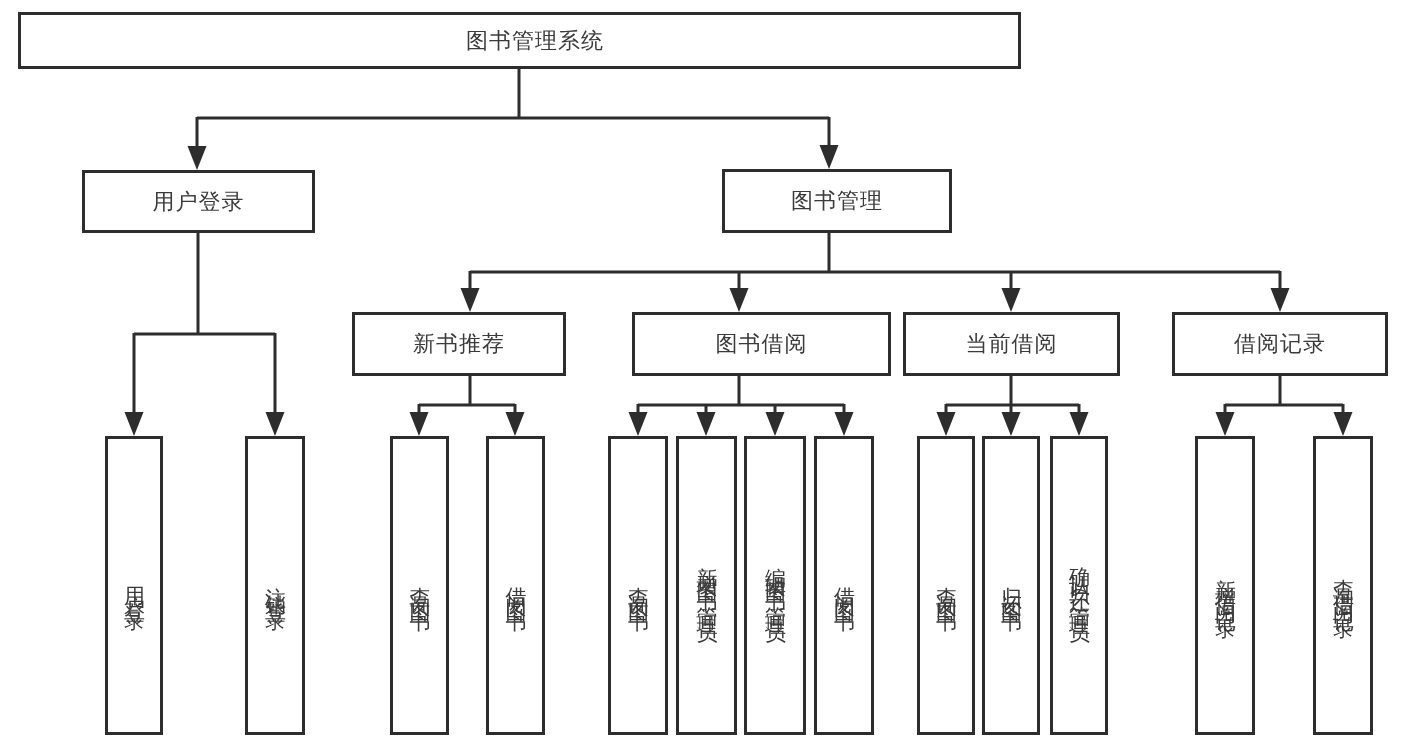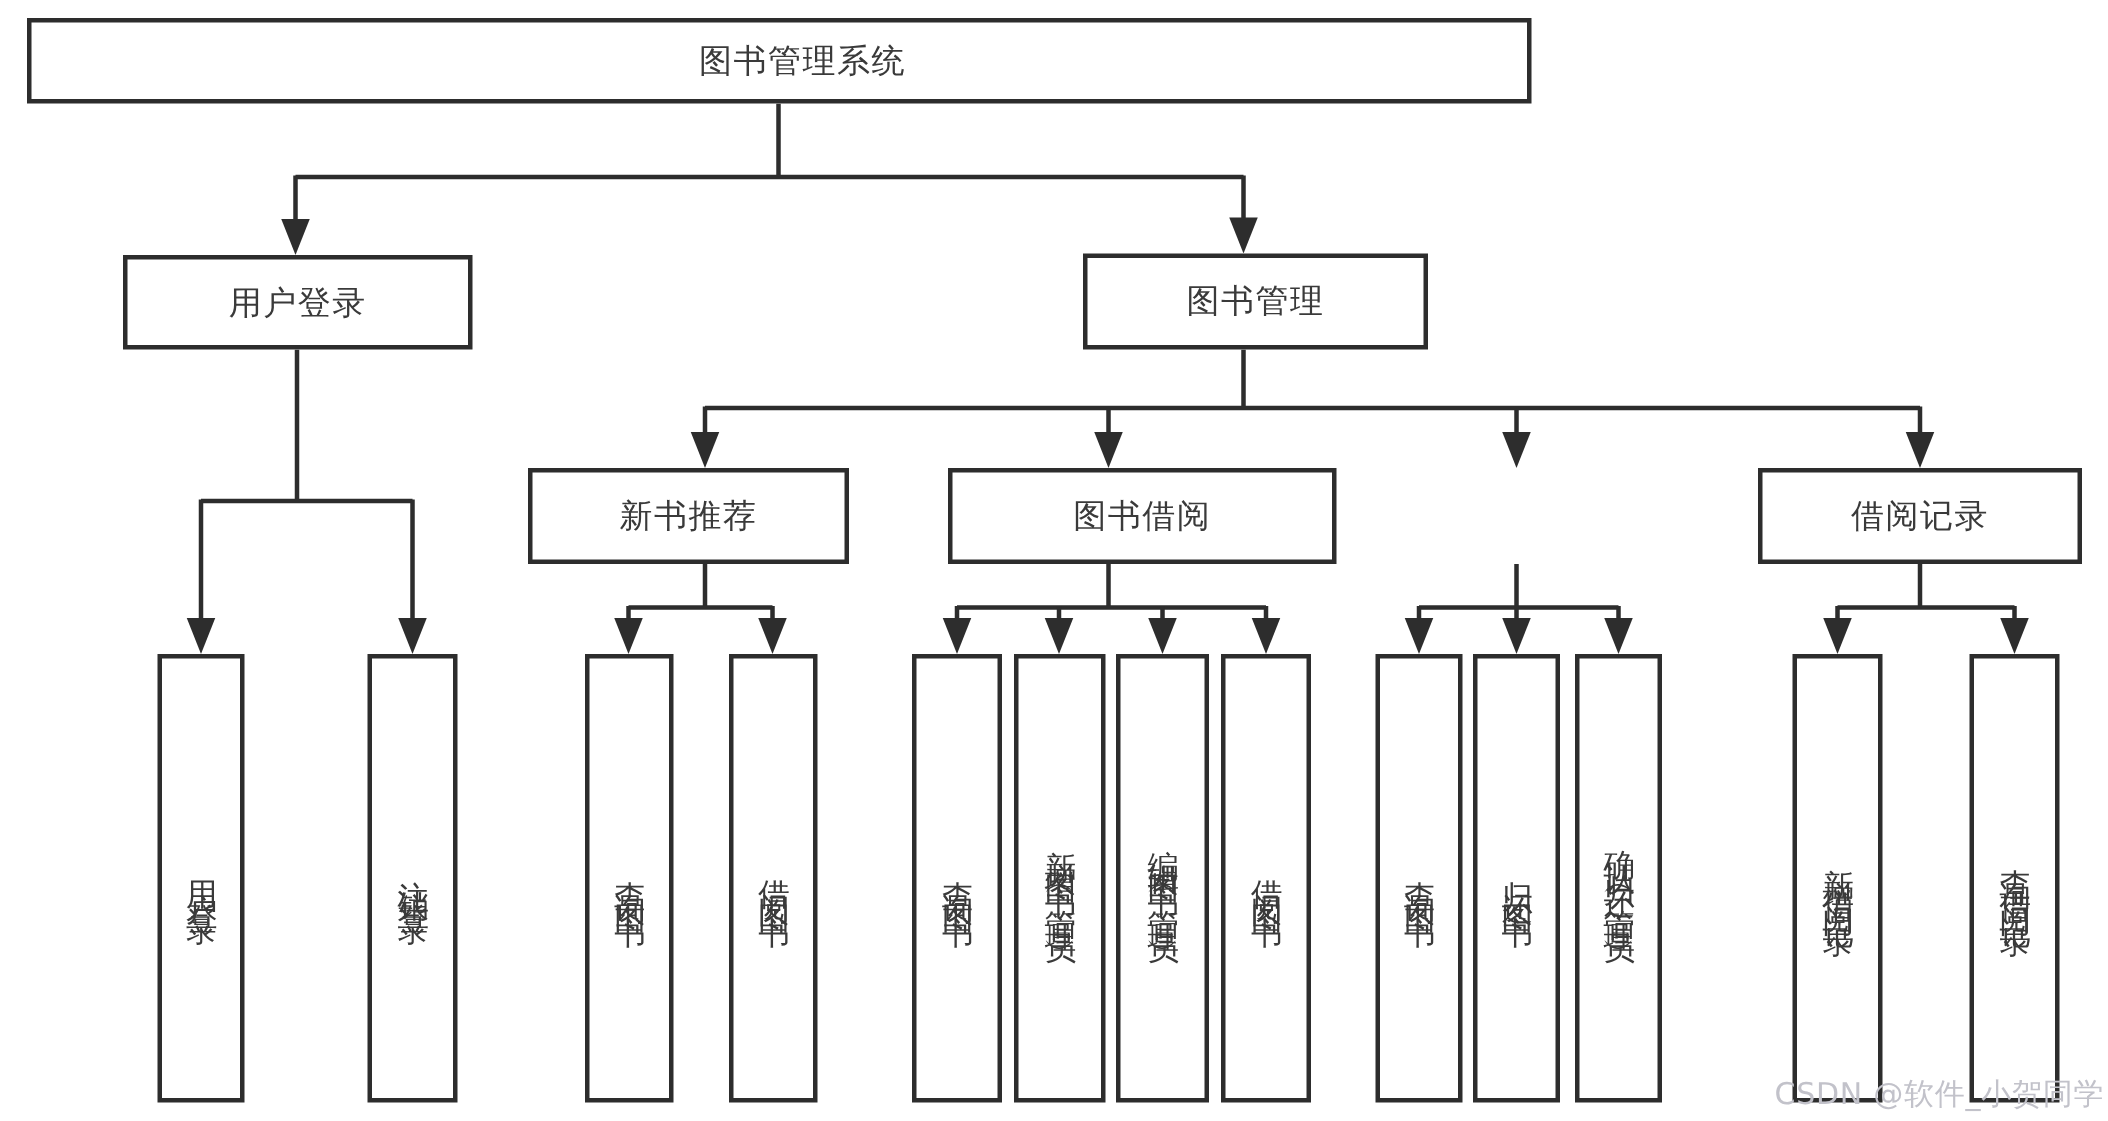--- a/index.html
+++ b/index.html
@@ -80,20 +80,23 @@
   <div class="node hnode" style="left:690px;top:169px;width:230px;height:64px;margin-left:32px;">
     <span>图书管理</span>
   </div>
 
   <div class="node hnode" style="left:352px;top:312px;width:214px;height:64px;">
     <span>新书推荐</span>
   </div>
   <div class="node hnode" style="left:632px;top:312px;width:259px;height:64px;">
     <span>图书借阅</span>
   </div>
+  <div class="node hnode" style="left:903px;top:312px;width:217px;height:64px;">
+    <span>当前借阅</span>
+  </div>
   <div class="node hnode" style="left:1172px;top:312px;width:216px;height:64px;">
     <span>借阅记录</span>
   </div>
 
   <div class="node vnode" style="left:105px;top:436px;width:58px;height:299px;">
     <span>用户登录</span>
   </div>
   <div class="node vnode" style="left:245px;top:436px;width:60px;height:299px;">
     <span>注销登录</span>
   </div>
@@ -128,15 +131,14 @@
     <span>确认归还（管理员）</span>
   </div>
 
   <div class="node vnode" style="left:1195px;top:436px;width:60px;height:299px;">
     <span>新增借阅记录</span>
   </div>
   <div class="node vnode" style="left:1313px;top:436px;width:60px;height:299px;">
     <span>查询借阅记录</span>
   </div>
 
-  <div class="watermark">CSDN @软件_小贺同学</div>
 
 </div>
 
 </body></html>

